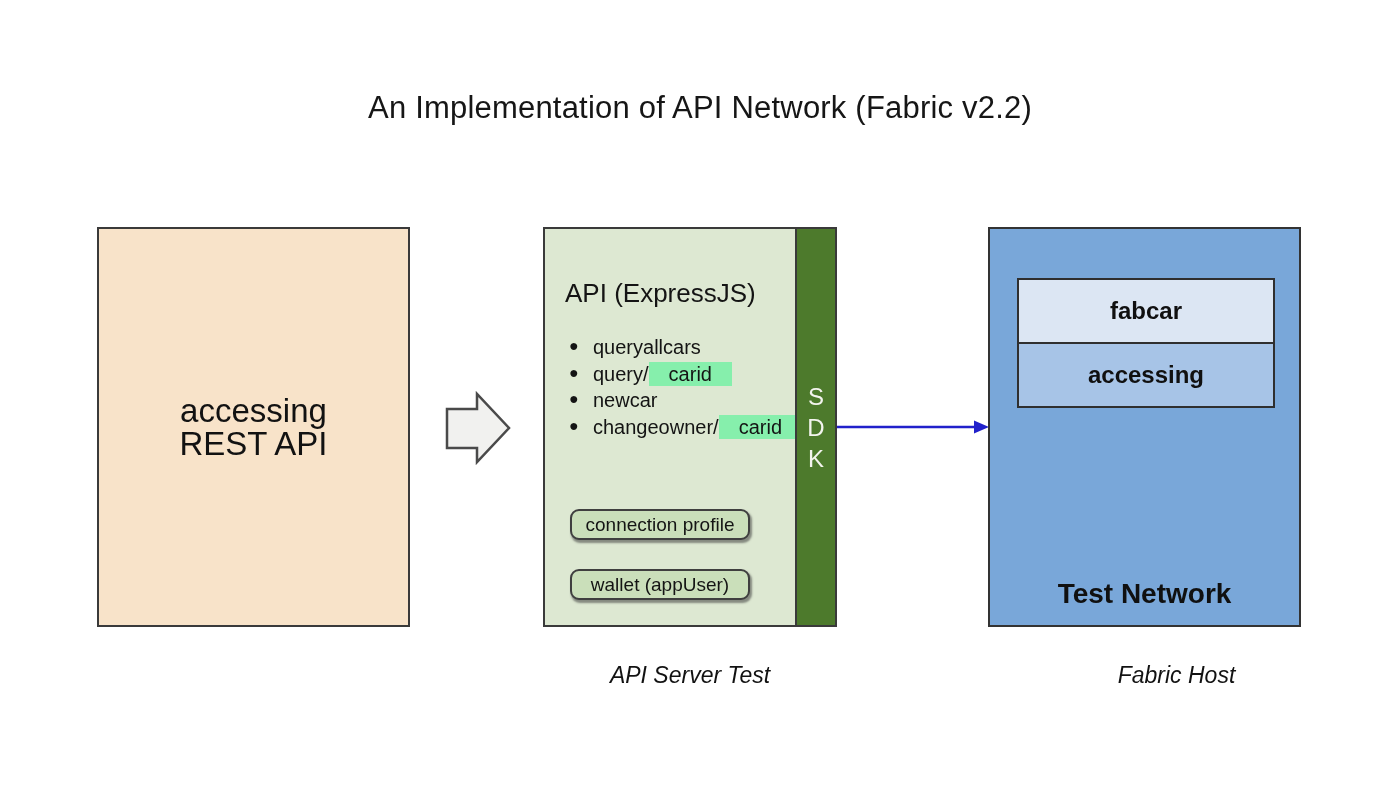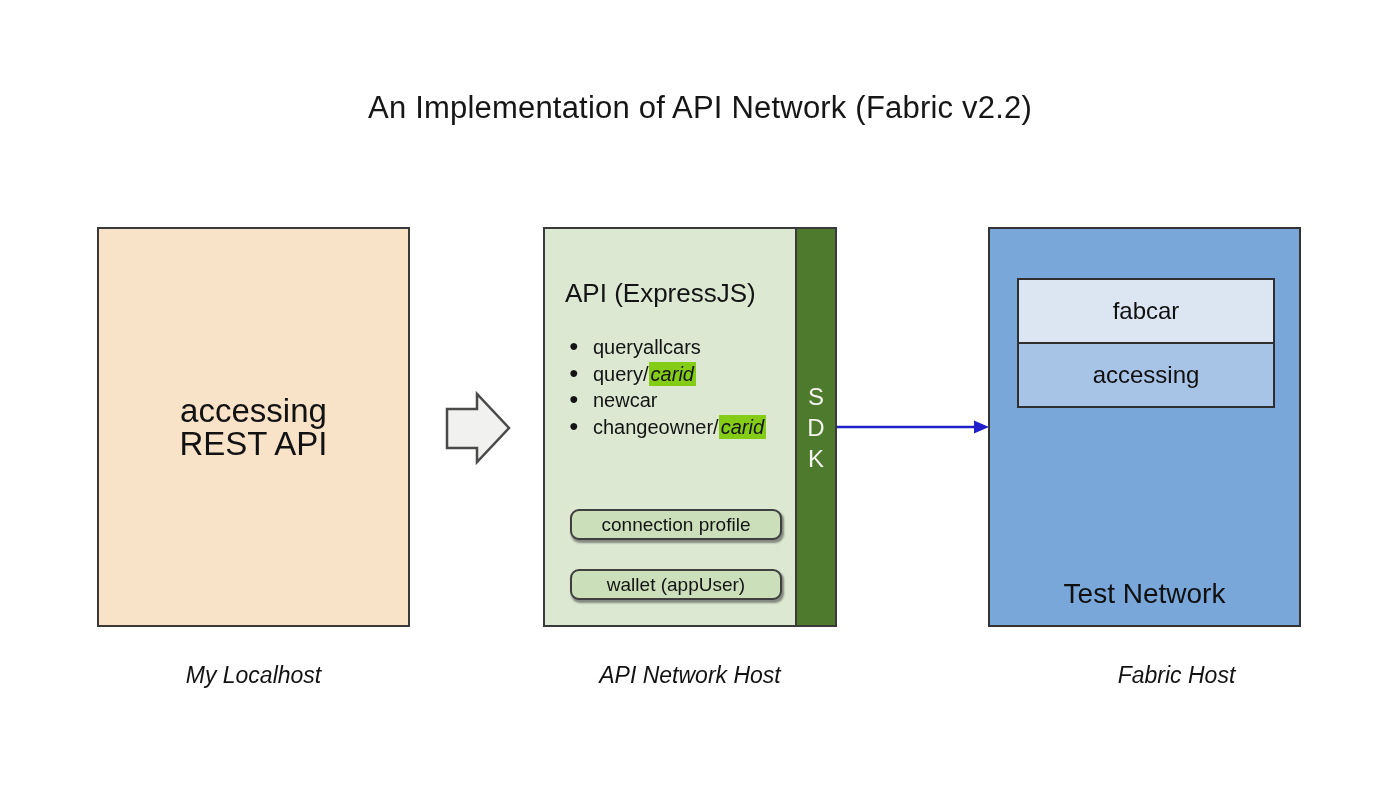--- a/index.html
+++ b/index.html
@@ -65,28 +65,27 @@
     color: #141414;
     padding-left: 24px;
     position: relative;
   }
   .endpoint-list li .bullet {
     position: absolute;
     left: 0; top: -1px;
     font-size: 16px;
   }
   .param-highlight {
-    font-style: italic;
-    background: #84cc16;
-    padding: 1px 2px;
+    background: #86efac;
+    padding: 1px 20px;
   }
   .chip {
     position: absolute;
     left: 25px;
-    width: 212px; height: 31px;
+    width: 180px; height: 31px;
     background: #cadfba;
     border: 2px solid #3f3f3f;
     border-radius: 9px;
     box-shadow: 1.5px 2.5px 2px rgba(60,60,60,0.55);
     display: flex;
     align-items: center;
     justify-content: center;
     font-size: 19px;
     color: #141414;
   }
@@ -106,20 +105,21 @@
     font-size: 24px;
     line-height: 31px;
   }
   
   .fabric-box {
     position: absolute;
     left: 988px; top: 227px;
     width: 313px; height: 400px;
     background: #79a7d9;
     border: 2px solid #333333;
+    font-weight: bold;
   }
   .inner-stack {
     position: absolute;
     left: 27px; top: 49px;
     width: 258px;
   }
   .inner-box {
     width: 258px; height: 66px;
     border: 2px solid #2f2f2f;
     display: flex;
@@ -210,17 +210,16 @@
   </svg>
 
   <div class="fabric-box">
     <div class="inner-stack">
       <div class="inner-box fabcar">fabcar</div>
       <div class="inner-box mychannel">accessing</div>
     </div>
     <div class="network-label">Test Network</div>
   </div>
 
-  <div class="host-label label-localhost">My Localhost</div>
-  <div class="host-label label-apiserver">API Network Host</div>
+  <div class="host-label label-apiserver">API Server Test</div>
   <div class="host-label label-fabric">Fabric Host</div>
 
 </div>
 
 </body></html>

